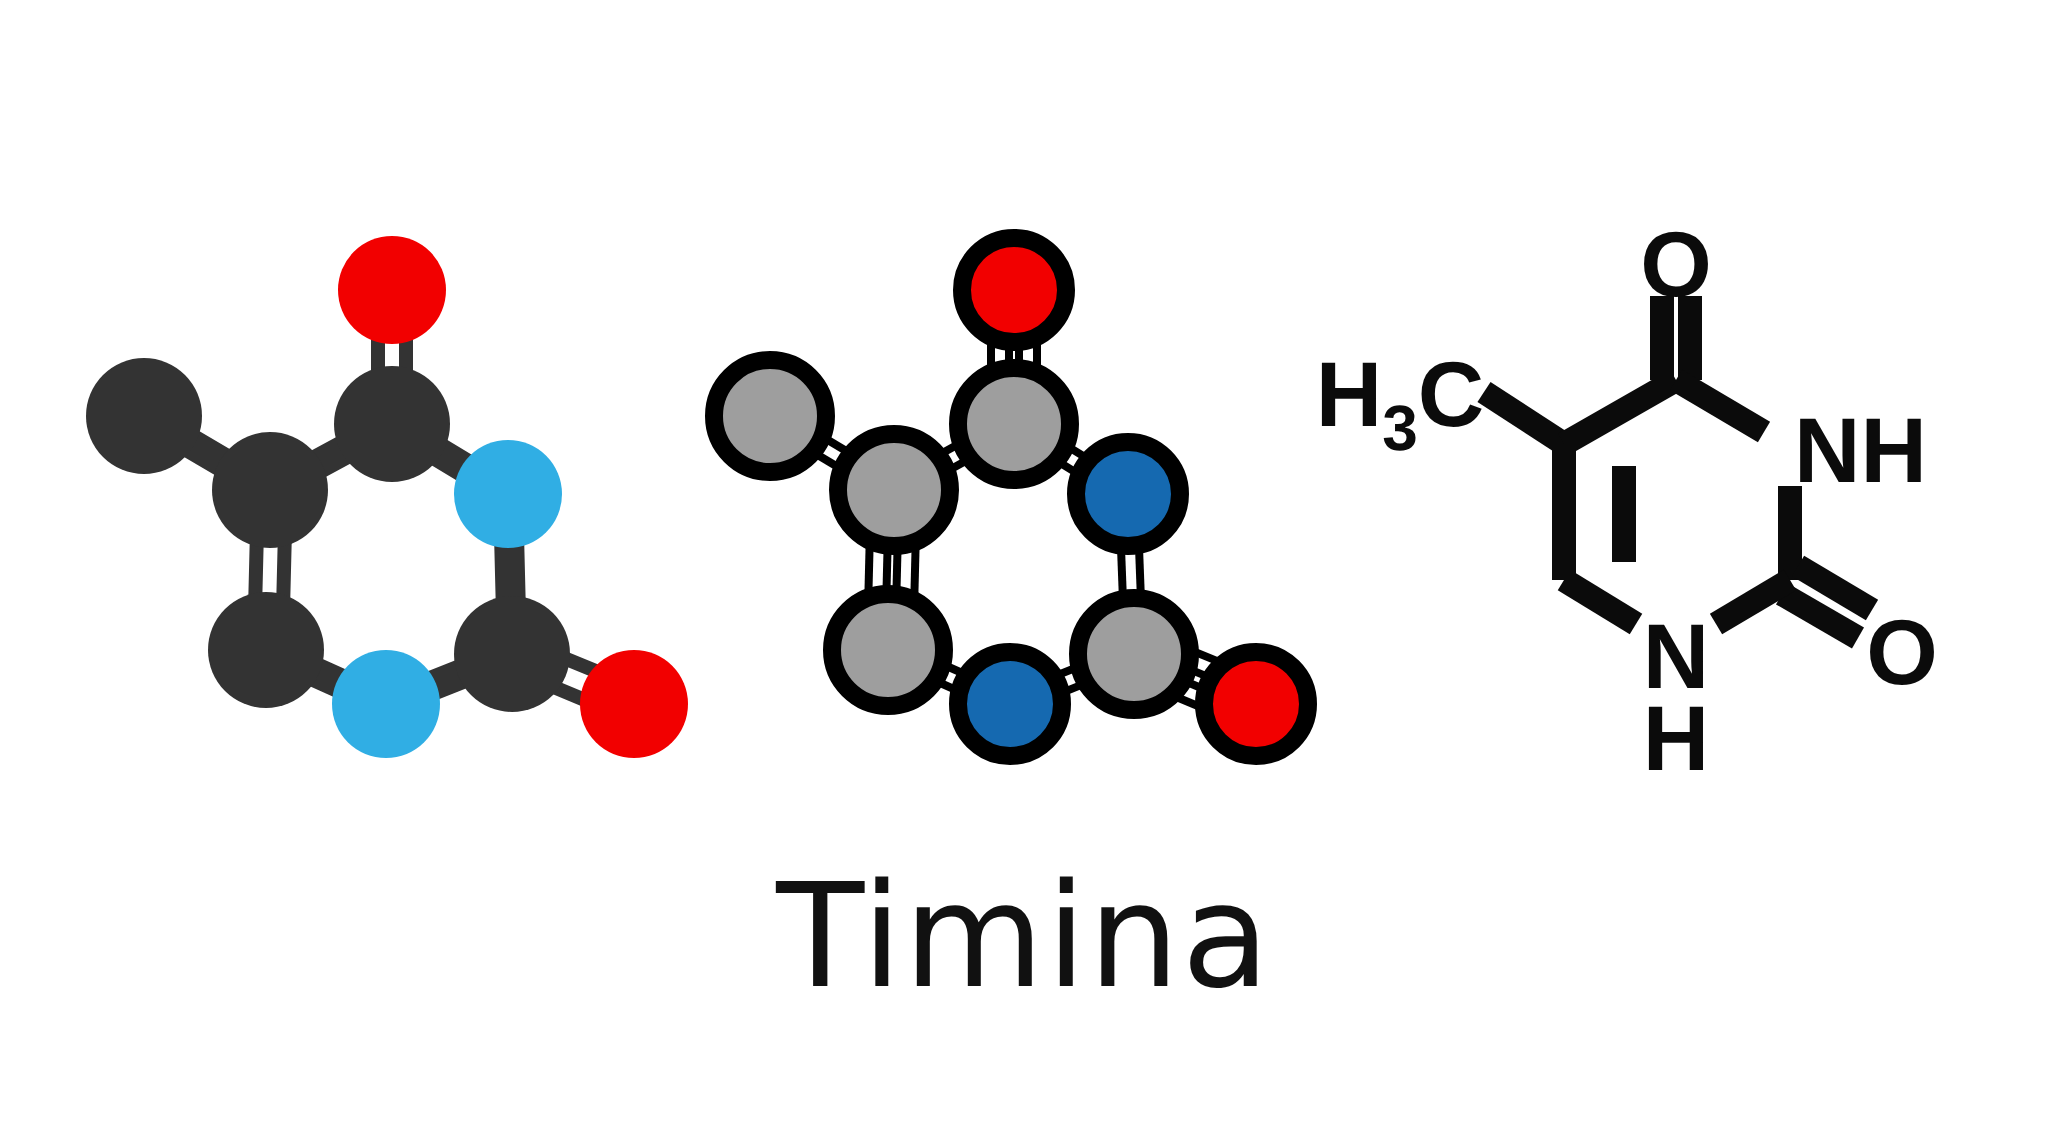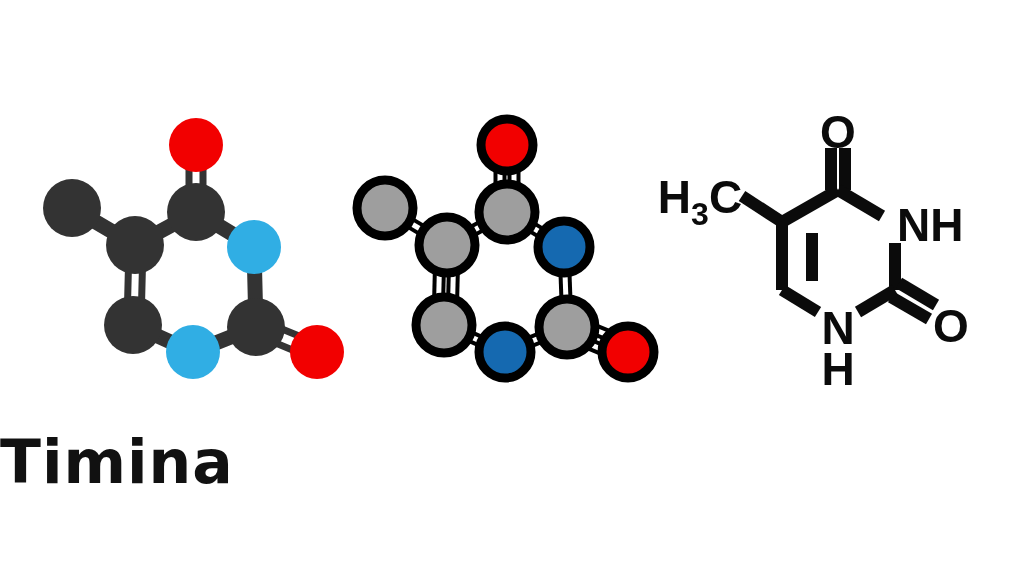--- a/index.html
+++ b/index.html
@@ -26,23 +26,24 @@
     left: 0;
   }
   svg {
     display: block;
   }
   .title {
     position: absolute;
     left: 0;
     top: 432px;
     width: 1024px;
+    text-align: center;
     font-family: "DejaVu Sans", sans-serif;
-    font-weight: 700;
-    font-size: 60px;
+    font-weight: 400;
+    font-size: 72px;
     letter-spacing: 1px;
     color: #111111;
     line-height: 1.0;
     white-space: pre;
   }
 </style>
 </head>
 <body>
 
 <div id="stage">

